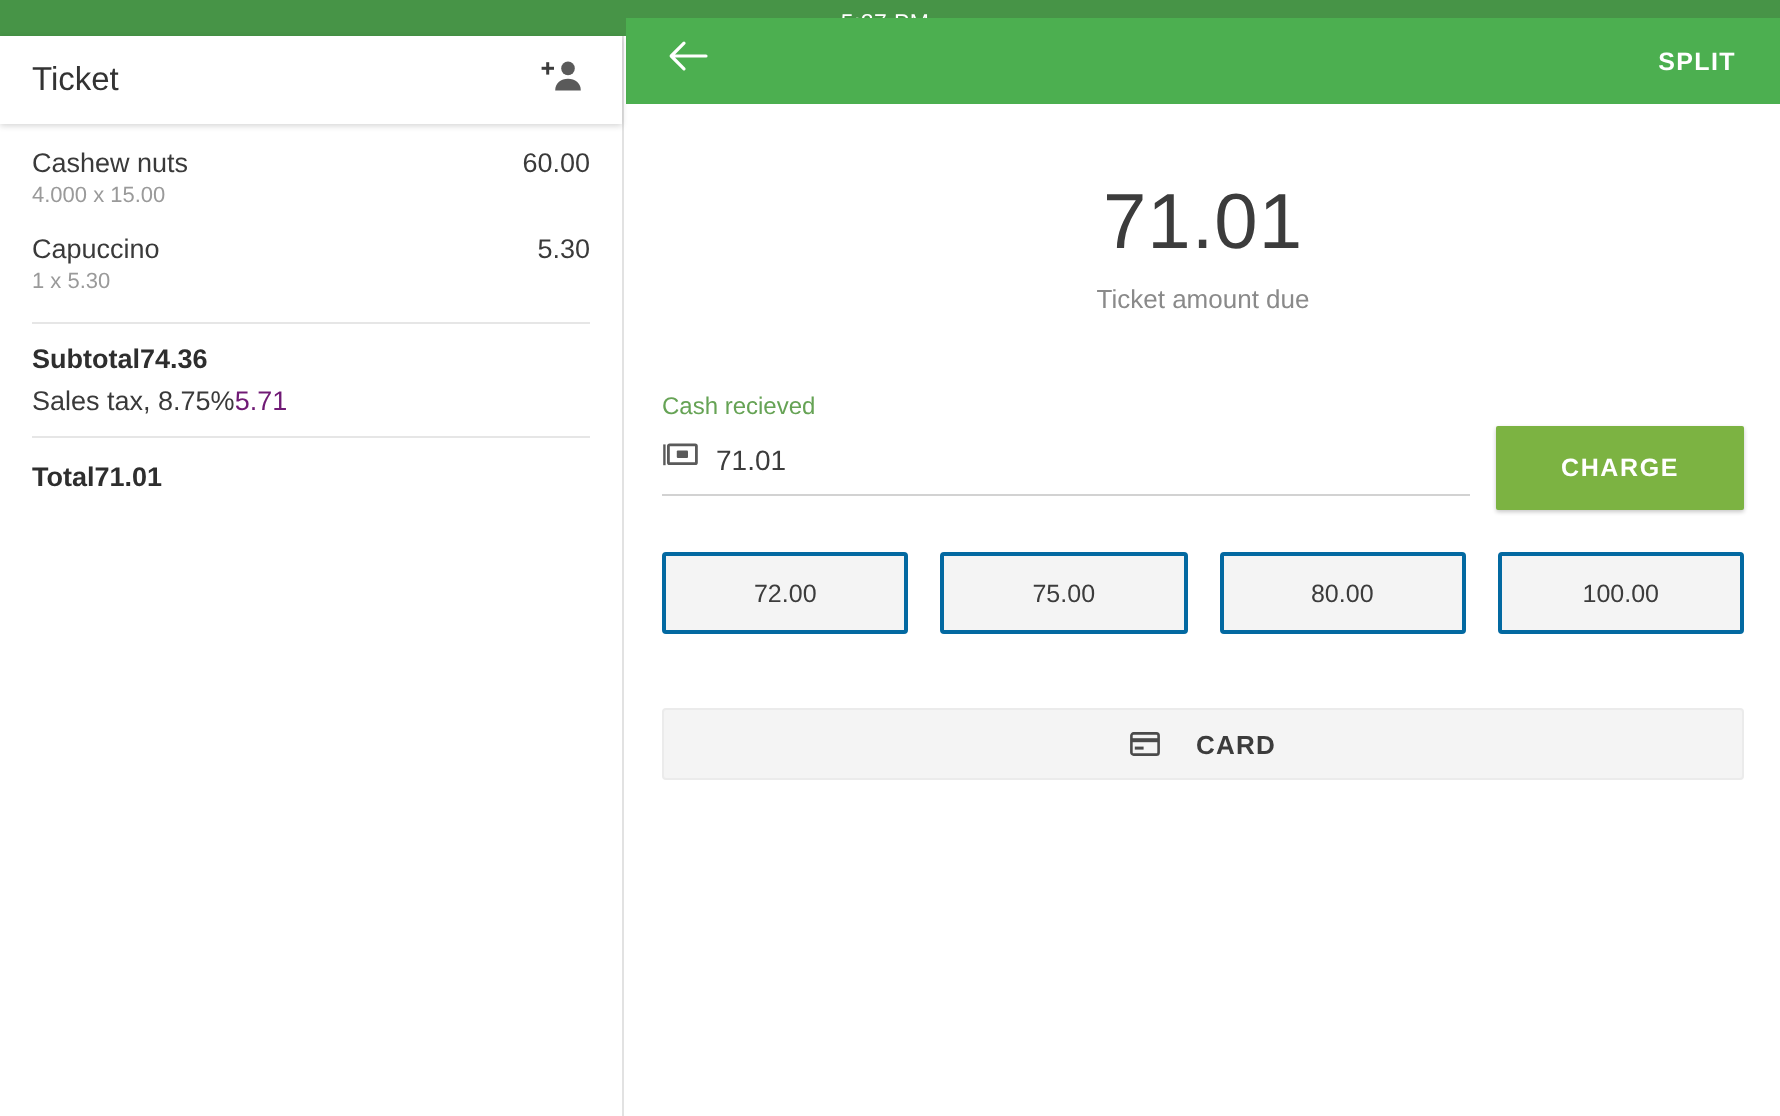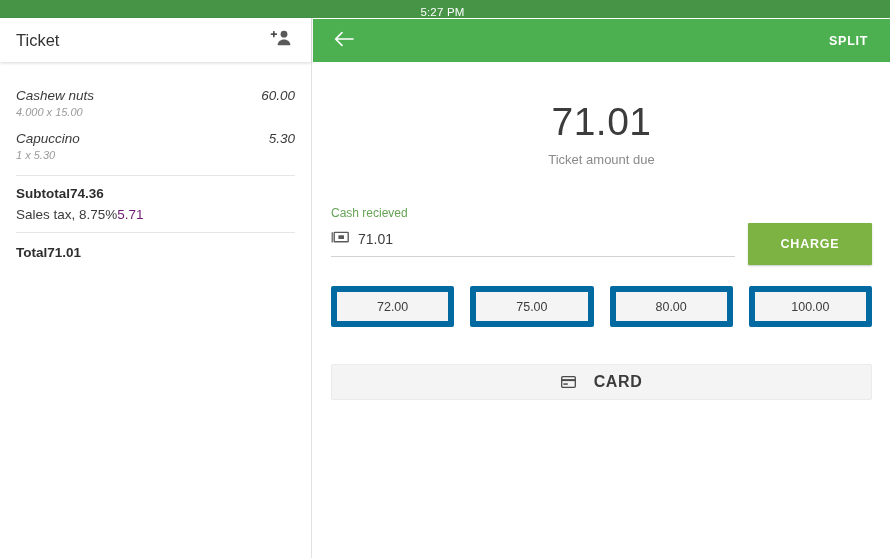--- a/index.html
+++ b/index.html
@@ -37,21 +37,21 @@
     position: relative; z-index: 3; background: #fff;
   }
   .ticket-title {
     font-size: 16.5px; color: #333; font-weight: 400; flex: 1;
   }
   .person-add-btn {
     width: 28px; height: 28px; display: flex; align-items: center; justify-content: center;
   }
 
   .ticket-body { padding: 0; }
-  .line-items { padding: 26px 16px 10px 16px; font-style: italic; }
+  .line-items { padding: 12px 16px 10px 16px; }
   .line-item { margin-bottom: 13px; }
   .line-item:last-child { margin-bottom: 4px; }
   .li-row {
     display: flex; justify-content: space-between; align-items: baseline;
   }
   .li-name { font-size: 13.5px; color: #3a3a3a; }
   .li-price { font-size: 13.5px; color: #3a3a3a; }
   .li-sub { font-size: 11px; color: #9a9a9a; margin-top: 3px; }
 
   .divider { height: 1px; background: #e6e6e6; margin: 0 16px; }
@@ -62,21 +62,21 @@
     margin-bottom: 6px;
   }
   .tot-row.bold .tot-label, .tot-row.bold .tot-val { font-weight: bold; color: #2e2e2e; }
   .tot-label { font-size: 13.5px; color: #3a3a3a; }
   .tot-val { font-size: 13.5px; color: #701a75; }
   .totals-divider { height: 1px; background: #e6e6e6; margin: 10px 16px 0 16px; }
   .grand { padding: 12px 16px 0 16px; }
 
   
   .right-panel {
-    position: absolute; top: 19px; left: 313px; width: 577px; height: 493px;
+    position: absolute; top: 9px; left: 313px; width: 577px; height: 493px;
     background: #ffffff;
   }
   .appbar {
     height: 43px; background: #4CAF50;
     display: flex; align-items: center; padding: 0 16px;
     position: relative;
   }
   .back-btn { width: 30px; height: 30px; display: flex; align-items: center; justify-content: center; }
   .appbar-spacer { flex: 1; }
   .split-btn {
@@ -110,29 +110,29 @@
     color: #ffffff; font-size: 12.5px; font-weight: bold; letter-spacing: 0.8px;
     display: flex; align-items: center; justify-content: center;
     margin-top: 17px; border-radius: 1px;
     box-shadow: 0 1px 2px rgba(0,0,0,0.22);
   }
 
   .quick-row {
     display: flex; gap: 16px; padding: 0 18px; margin-top: 21px;
   }
   .quick-btn {
-    flex: 1; height: 41px; background: #f4f4f4; border: 6px solid #0369a1;
+    flex: 1; height: 41px; background: #f4f4f4; border: 2px solid #0369a1;
     display: flex; align-items: center; justify-content: center;
     font-size: 12.5px; color: #3c3c3c; border-radius: 2px;
   }
 
   .wide-btn {
     margin: 0 18px; height: 36px; background: #f4f4f4; border: 1px solid #ebebeb;
     display: flex; align-items: center; justify-content: center; gap: 18px;
-    font-size: 16px; color: #3c3c3c; font-weight: bold; letter-spacing: 0.6px;
+    font-size: 13px; color: #3c3c3c; font-weight: bold; letter-spacing: 0.6px;
     border-radius: 2px;
   }
   .wide-btn.card { margin-top: 37px; }
   .wide-btn.check { margin-top: 47px; }
   .wb-icon { display: inline-flex; align-items: center; }
 </style>
 </head>
 <body>
 
 <div class="screen">

